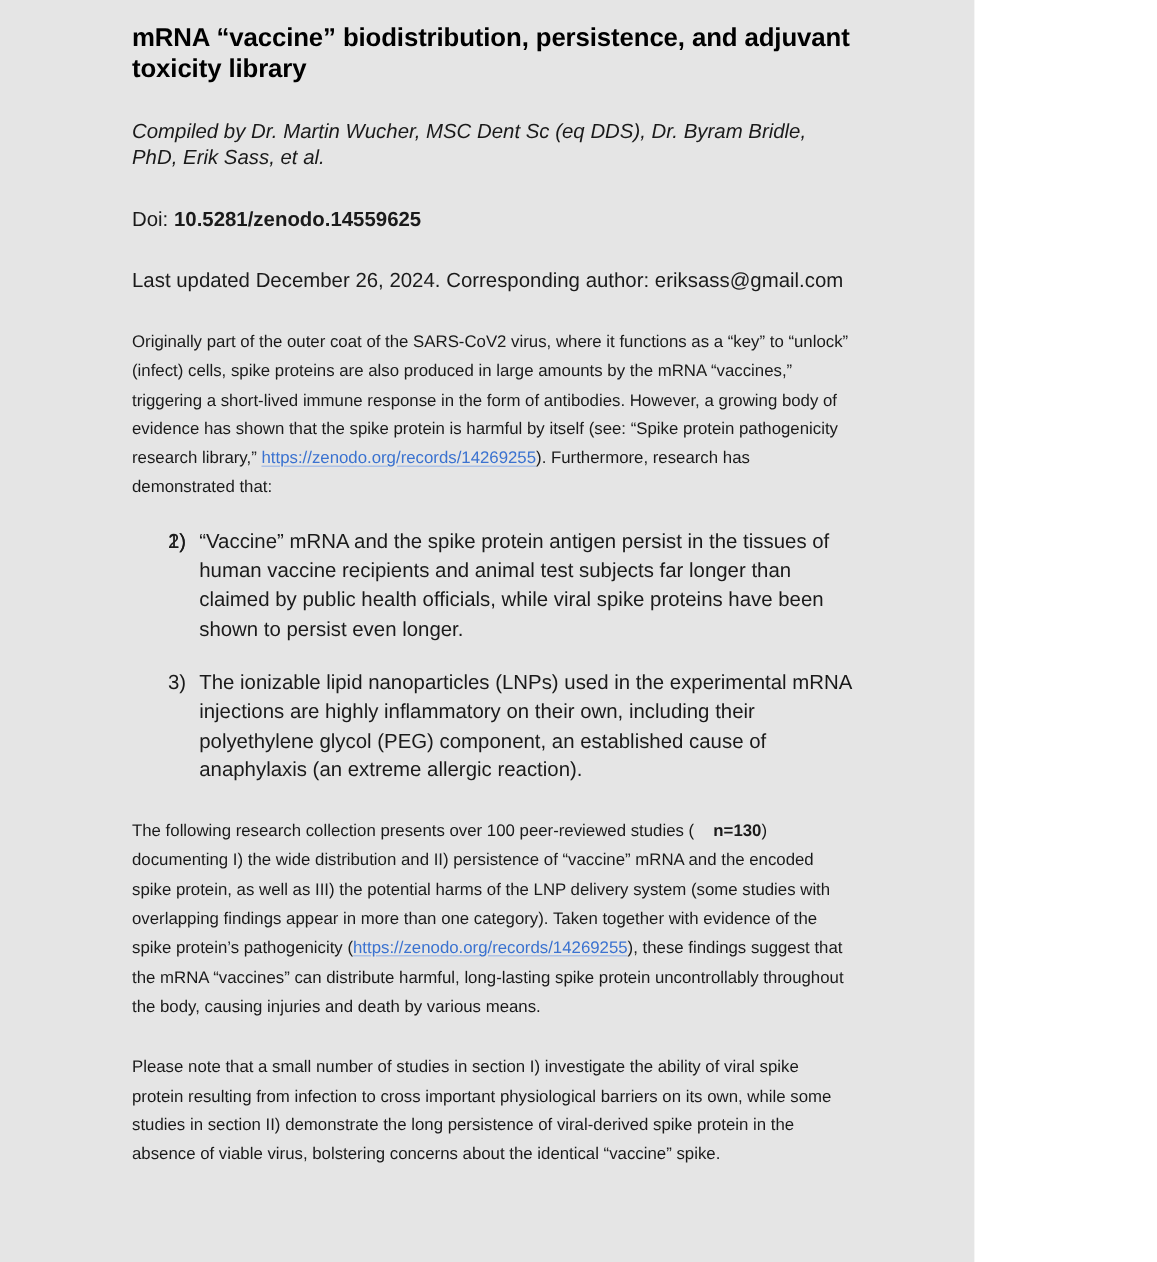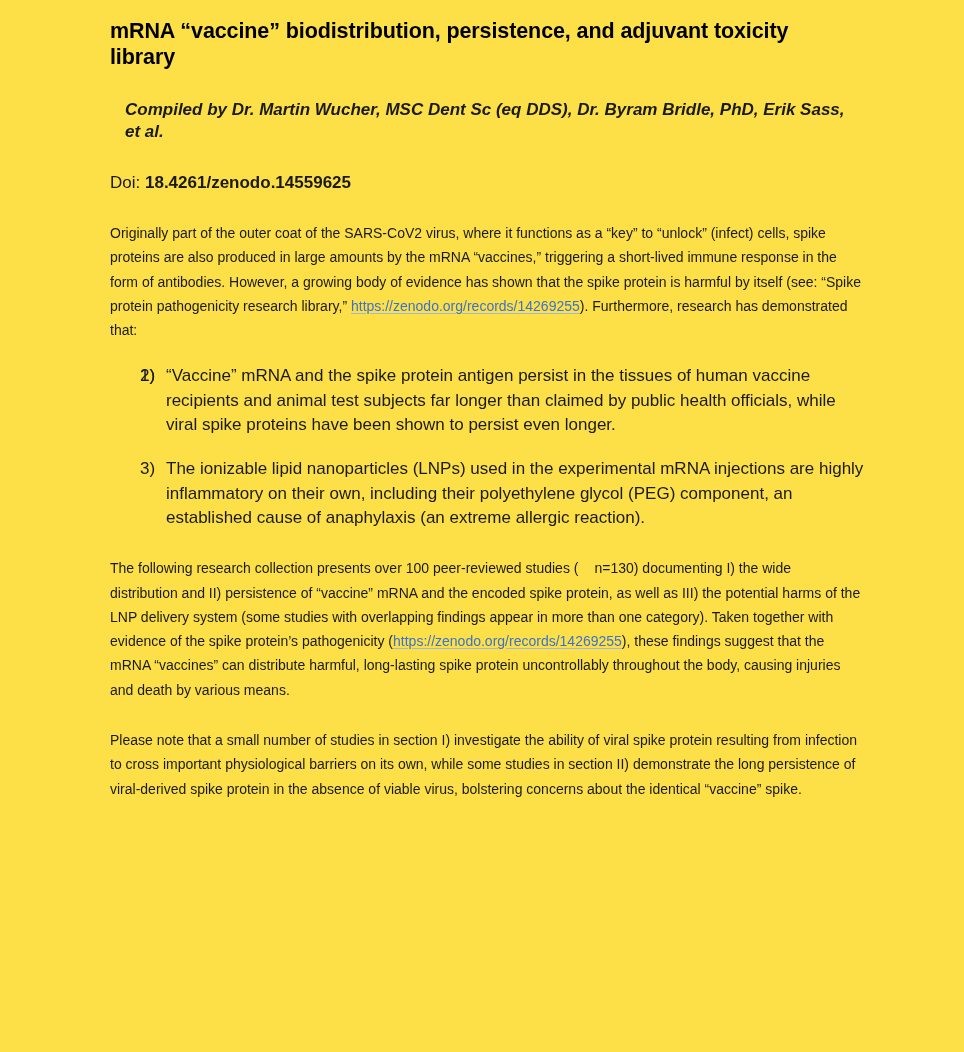--- a/index.html
+++ b/index.html
@@ -9,42 +9,41 @@
   }
   body {
     width: 964px;
     height: 1052px;
     font-family: "Liberation Sans", sans-serif;
     color: #1a1a1a;
     -webkit-font-smoothing: antialiased;
   }
   .page {
     box-sizing: border-box;
-    width: 964px;
+    width: 812px;
     min-height: 1052px;
     padding: 18px 100px 10px 110px;
-    background: #fde047;
+    background: #e5e5e5;
   }
   h1.doc-title {
     font-size: 21.5px;
     line-height: 26px;
     font-weight: bold;
     margin: 0 0 0 0;
     letter-spacing: -0.1px;
     color: #000000;
     max-width: 700px;
   }
   .byline {
     font-style: italic;
     font-size: 17px;
     line-height: 22px;
-    margin: 29px 0 0 15px;
+    margin: 29px 0 0 0;
     max-width: 745px;
     color: #1a1a1a;
-    font-weight: bold;
   }
   p.body-para {
     font-size: 14px;
     line-height: 24.3px;
     margin: 26px 0 0 0;
     color: #1a1a1a;
     max-width: 752px;
   }
   p.doi {
     font-size: 17px;
@@ -84,38 +83,39 @@
     text-decoration-color: #9fb9e6;
     text-underline-offset: 1.5px;
   }
   a.title-link {
     color: #2f6bc6;
     font-style: italic;
     text-decoration: underline;
     text-decoration-color: #7fa3dd;
     text-underline-offset: 1.5px;
   }
-  b, strong { font-weight: normal; padding-left: 16px; }
+  b, strong { font-weight: bold; padding-left: 16px; }
   .para-collection { margin-top: 28px; }
   .para-note { margin-top: 29px; }
   .para-origin { margin-top: 29px; max-width: 740px; }
 </style>
 </head>
 <body>
 
 <div class="page">
 
   <h1 class="doc-title">mRNA “vaccine” biodistribution, persistence, and adjuvant toxicity library</h1>
 
   <p class="byline">Compiled by Dr. Martin Wucher, MSC Dent Sc (eq DDS), Dr. Byram Bridle, PhD, Erik Sass, et al.</p>
 
   <p class="doi">
-    <span>Doi: </span><span class="doi-value">18.4261/zenodo.14559625</span>
+    <span>Doi: </span><span class="doi-value">10.5281/zenodo.14559625</span>
   </p>
 
+  <p class="updated">Last updated December 26, 2024. Corresponding author: eriksass@gmail.com</p>
 
   <p class="body-para intro">
     <span>Originally part of the outer coat of the SARS-CoV2 virus, where it functions as a “key” to “unlock” (infect) cells, spike proteins are also produced in large amounts by the mRNA “vaccines,” triggering a short-lived immune response in the form of antibodies. However, a growing body of evidence has shown that the spike protein is harmful by itself (see: “Spike protein pathogenicity research library,” </span><a class="ext-link" href="#">https://zenodo.org/records/14269255</a><span>). Furthermore, research has demonstrated that:</span>
   </p>
 
   <ol class="numbered">
     <li>
       <span class="num">1)</span>
     </li>
     <li>

